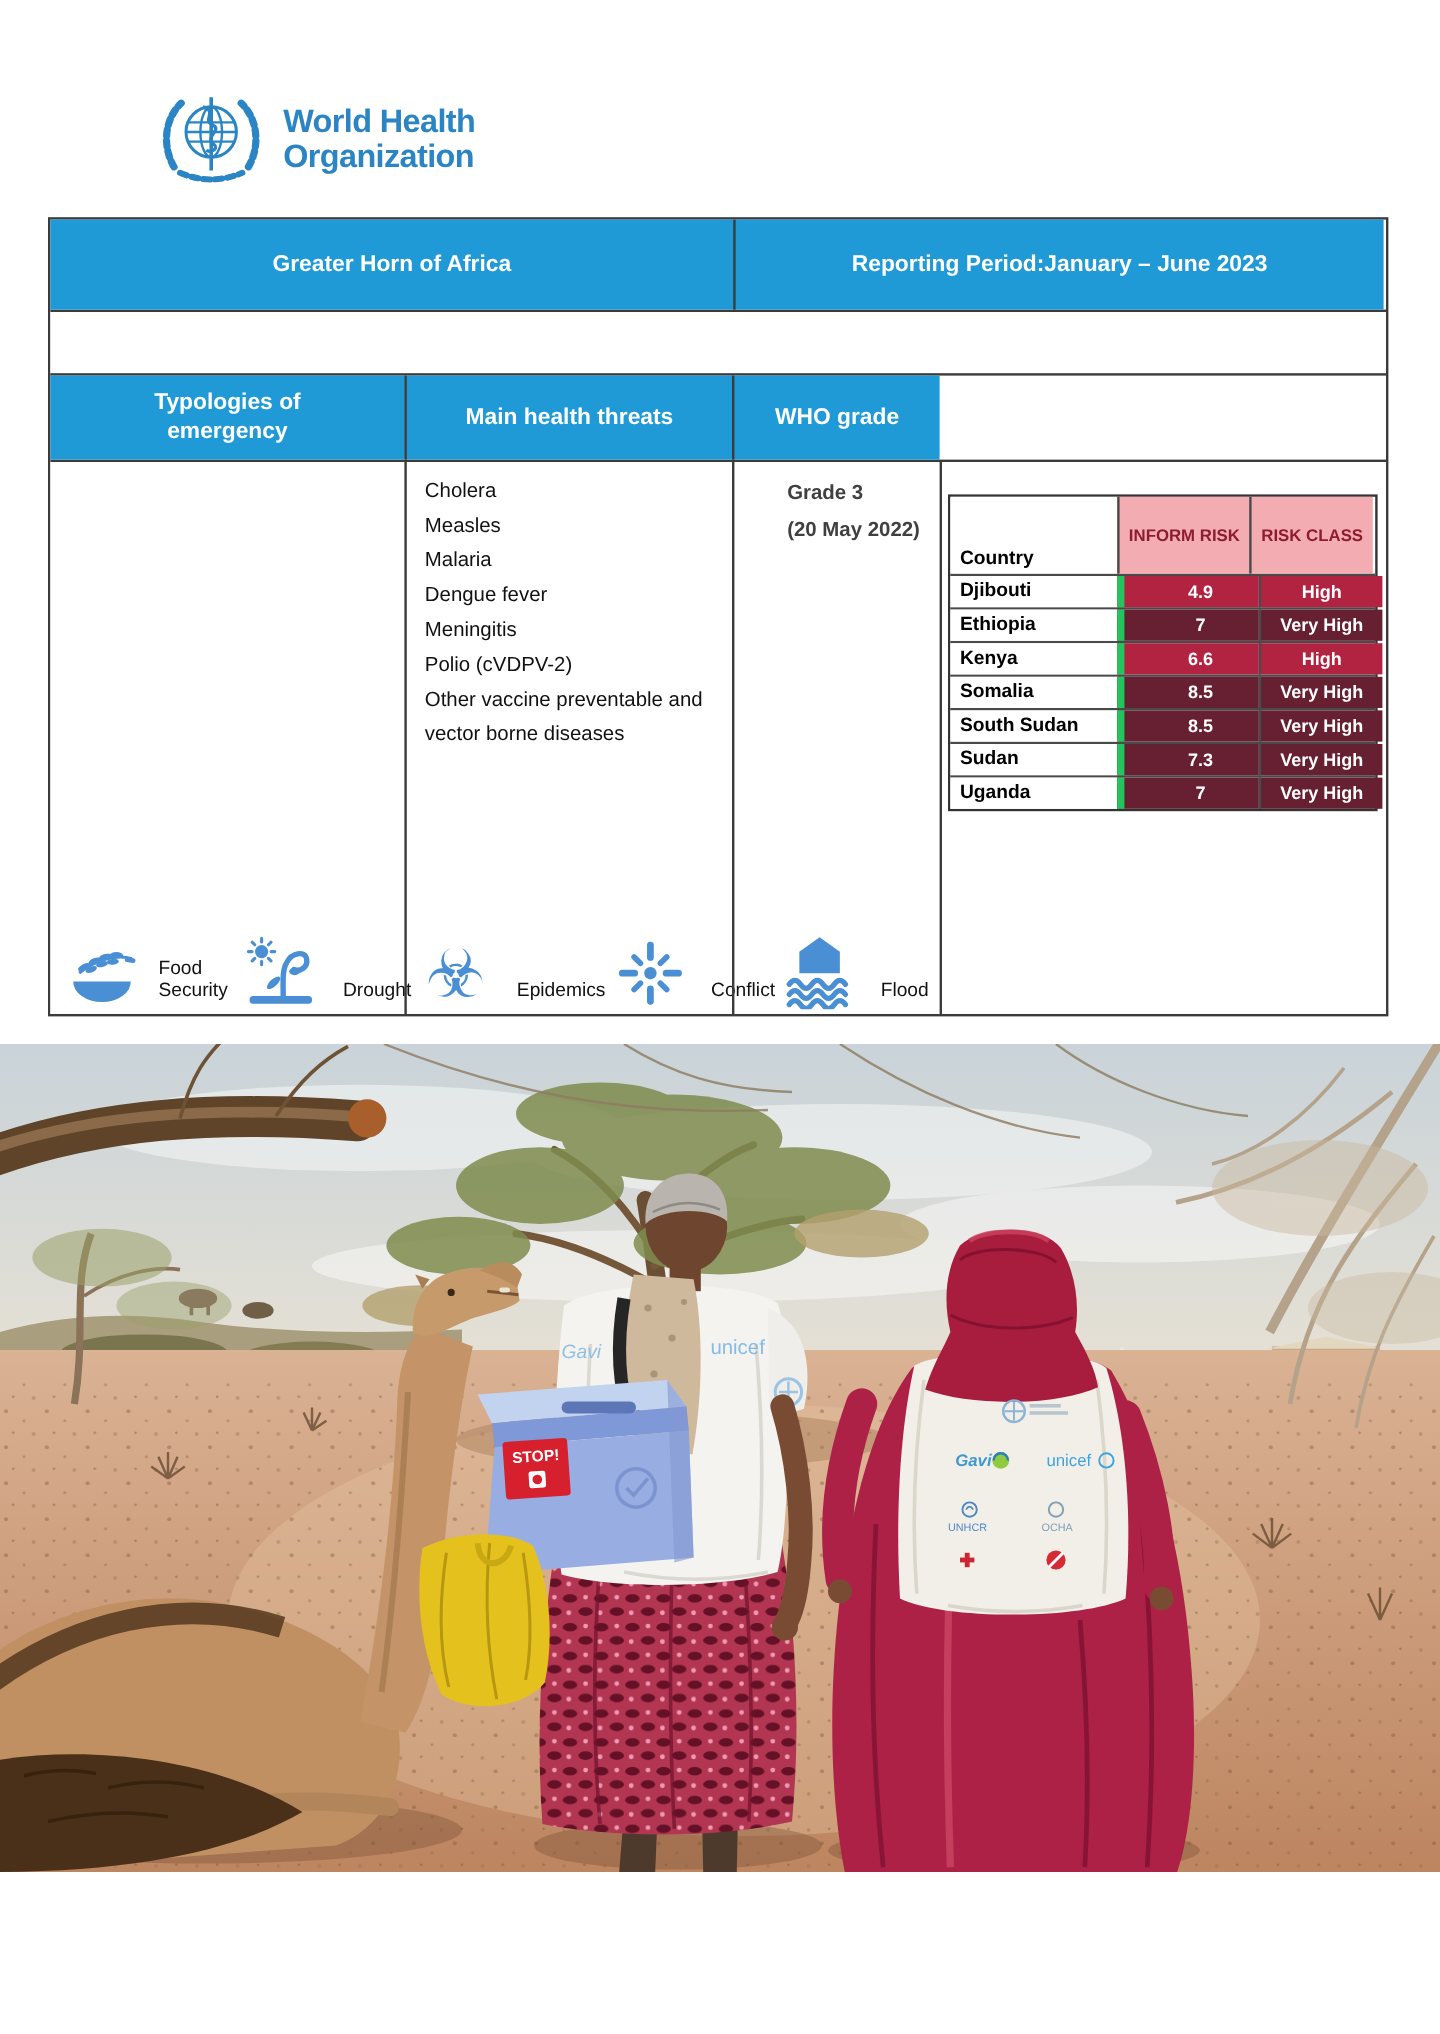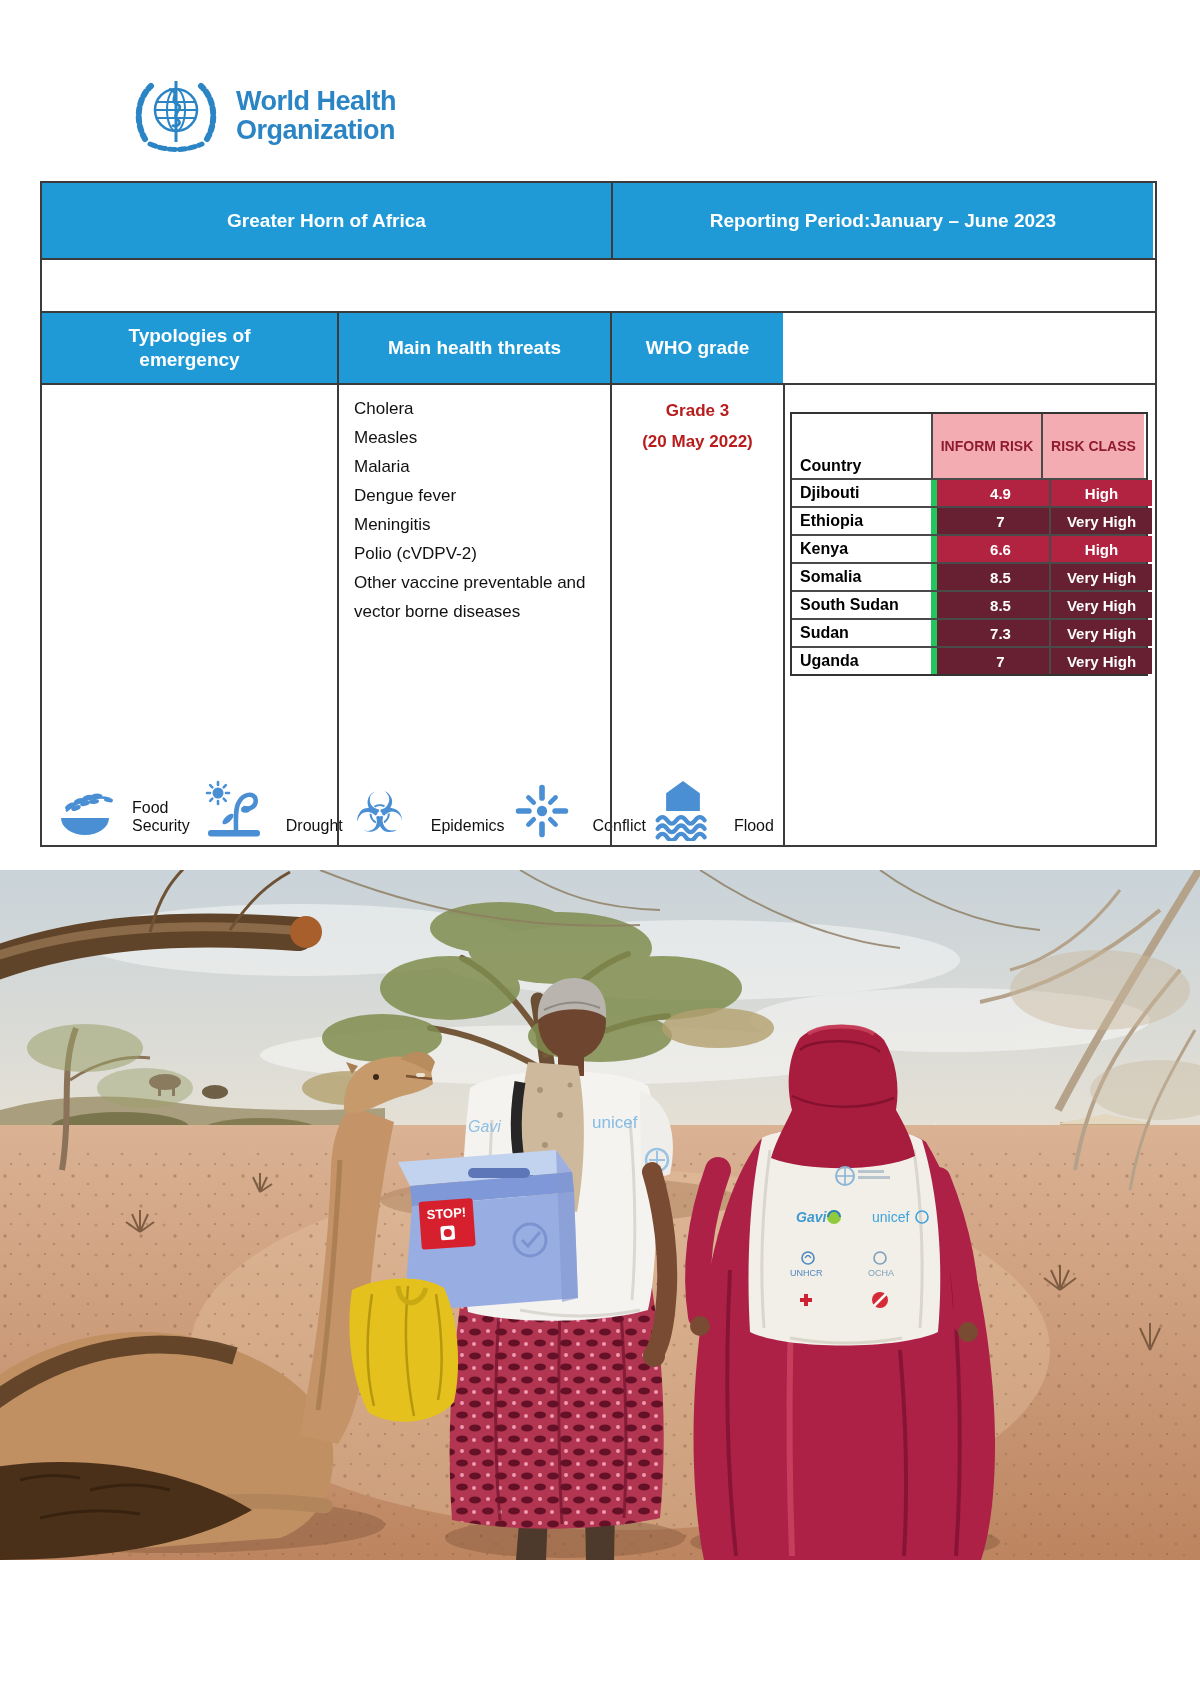--- a/index.html
+++ b/index.html
@@ -36,21 +36,21 @@
   .typ-icon{width:74px;display:flex;justify-content:center;align-items:flex-end;color:var(--icon);}
   .typ-icon svg{display:block;}
   .glyph{font-size:56px;line-height:56px;color:var(--icon);font-family:"DejaVu Sans",sans-serif;}
   .typ-label{font-size:16px;margin:0 0 6px 14px;color:#111;}
 
   
   .threats{padding:9px 10px 0 15px;}
   .threat{font-size:17px;line-height:29px;color:#111;}
 
   
-  .gradebox{padding-top:10px;text-align:center;font-weight:bold;font-size:17px;line-height:31px;color:#b91c1c;}
+  .gradebox{padding-top:10px;text-align:left;font-weight:bold;font-size:17px;line-height:31px;color:#404040;padding-left:44px;}
 
   
   .inform{position:absolute;left:5px;top:27px;width:358px;border:2px solid #333;}
   .ihead,.irow{display:flex;}
   .irow{border-top:2px solid #4a4a4a;}
   .icell{flex:0 0 auto;display:flex;align-items:center;justify-content:center;text-align:center;}
   .icol1{width:139px;} .icol2{width:110px;border-left:2px solid #4a4a4a;} .icol3{width:103px;border-left:2px solid #4a4a4a;}
   .ihead{height:64px;}
   .ihead .icol1{align-items:flex-end;justify-content:flex-start;padding:3px 8px;font-weight:bold;font-size:16px;background:#fff;}
   .ihead .hpink{background:var(--pink);color:var(--pinktx);font-weight:bold;font-size:14px;line-height:17px;padding:2px;}

